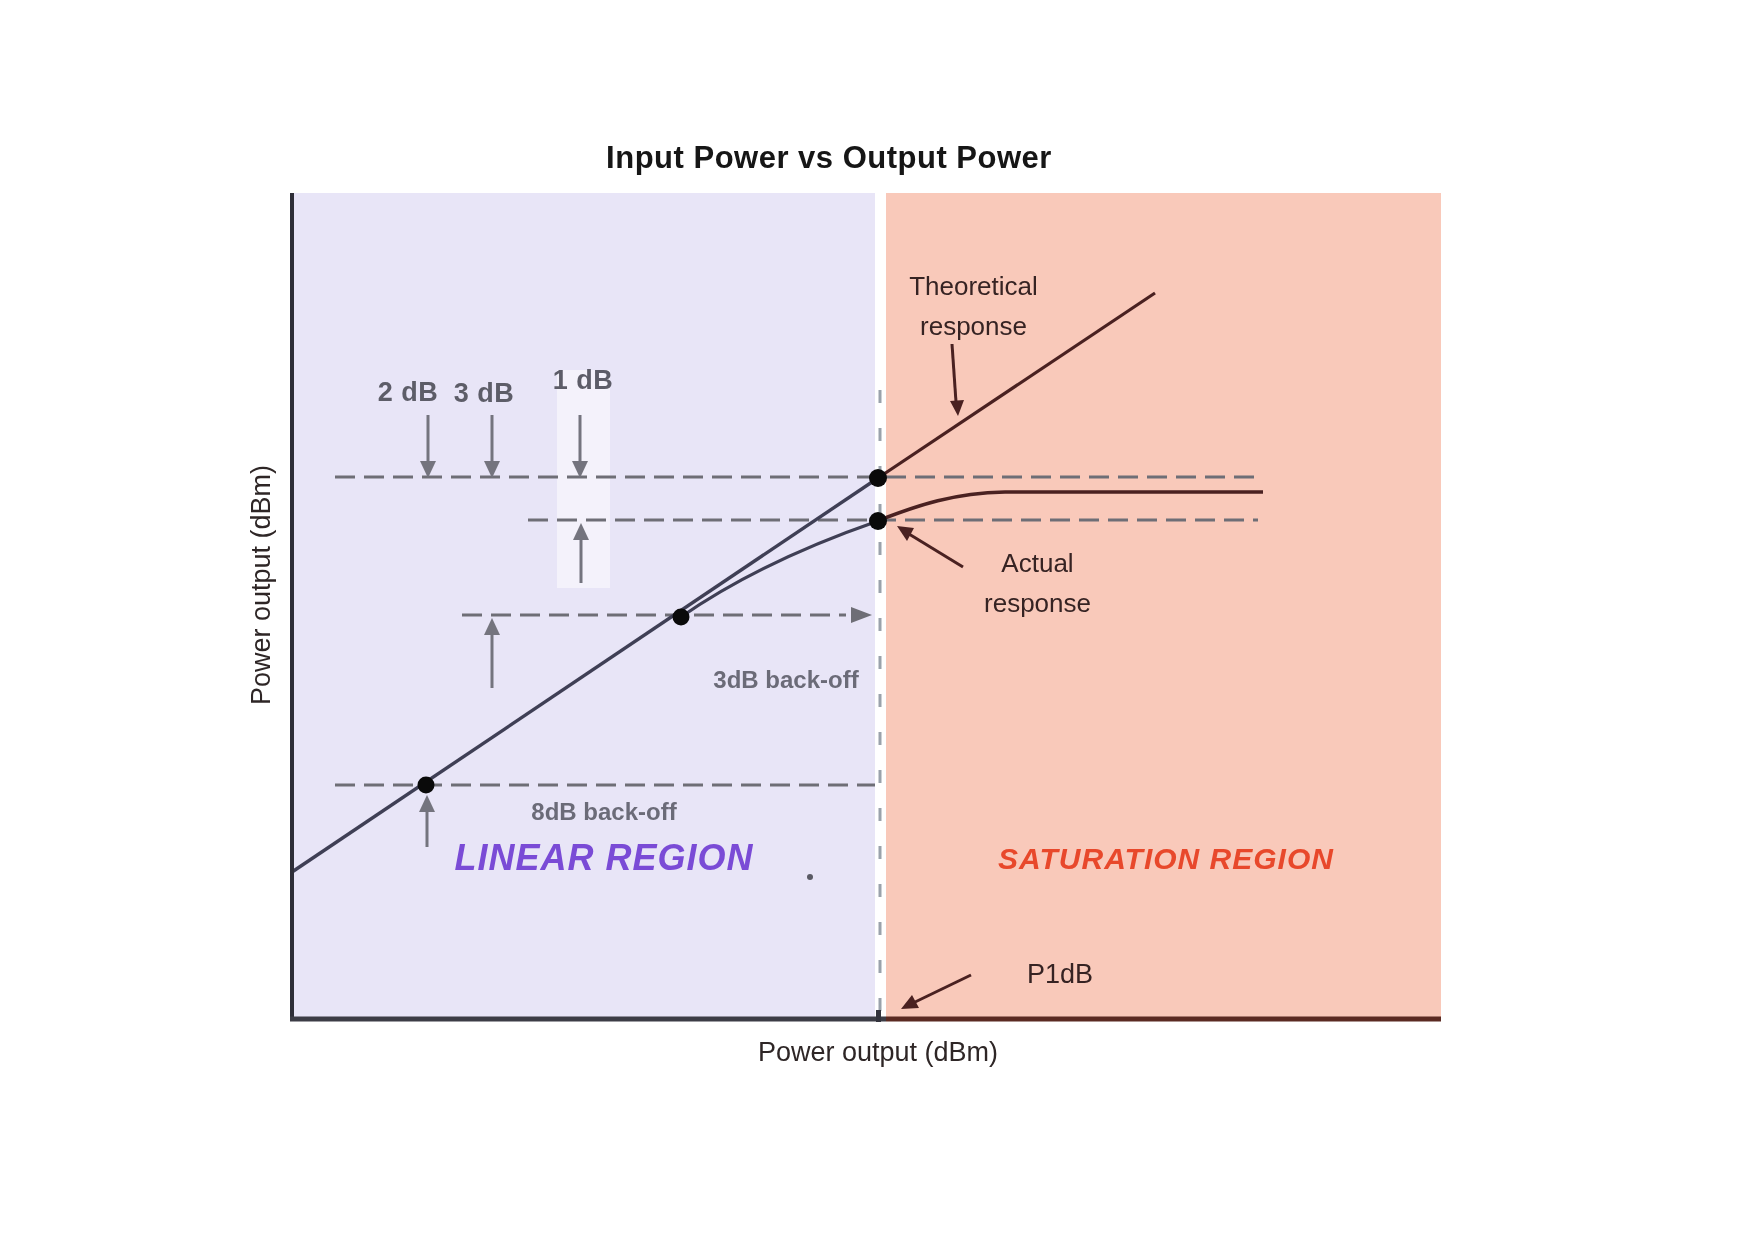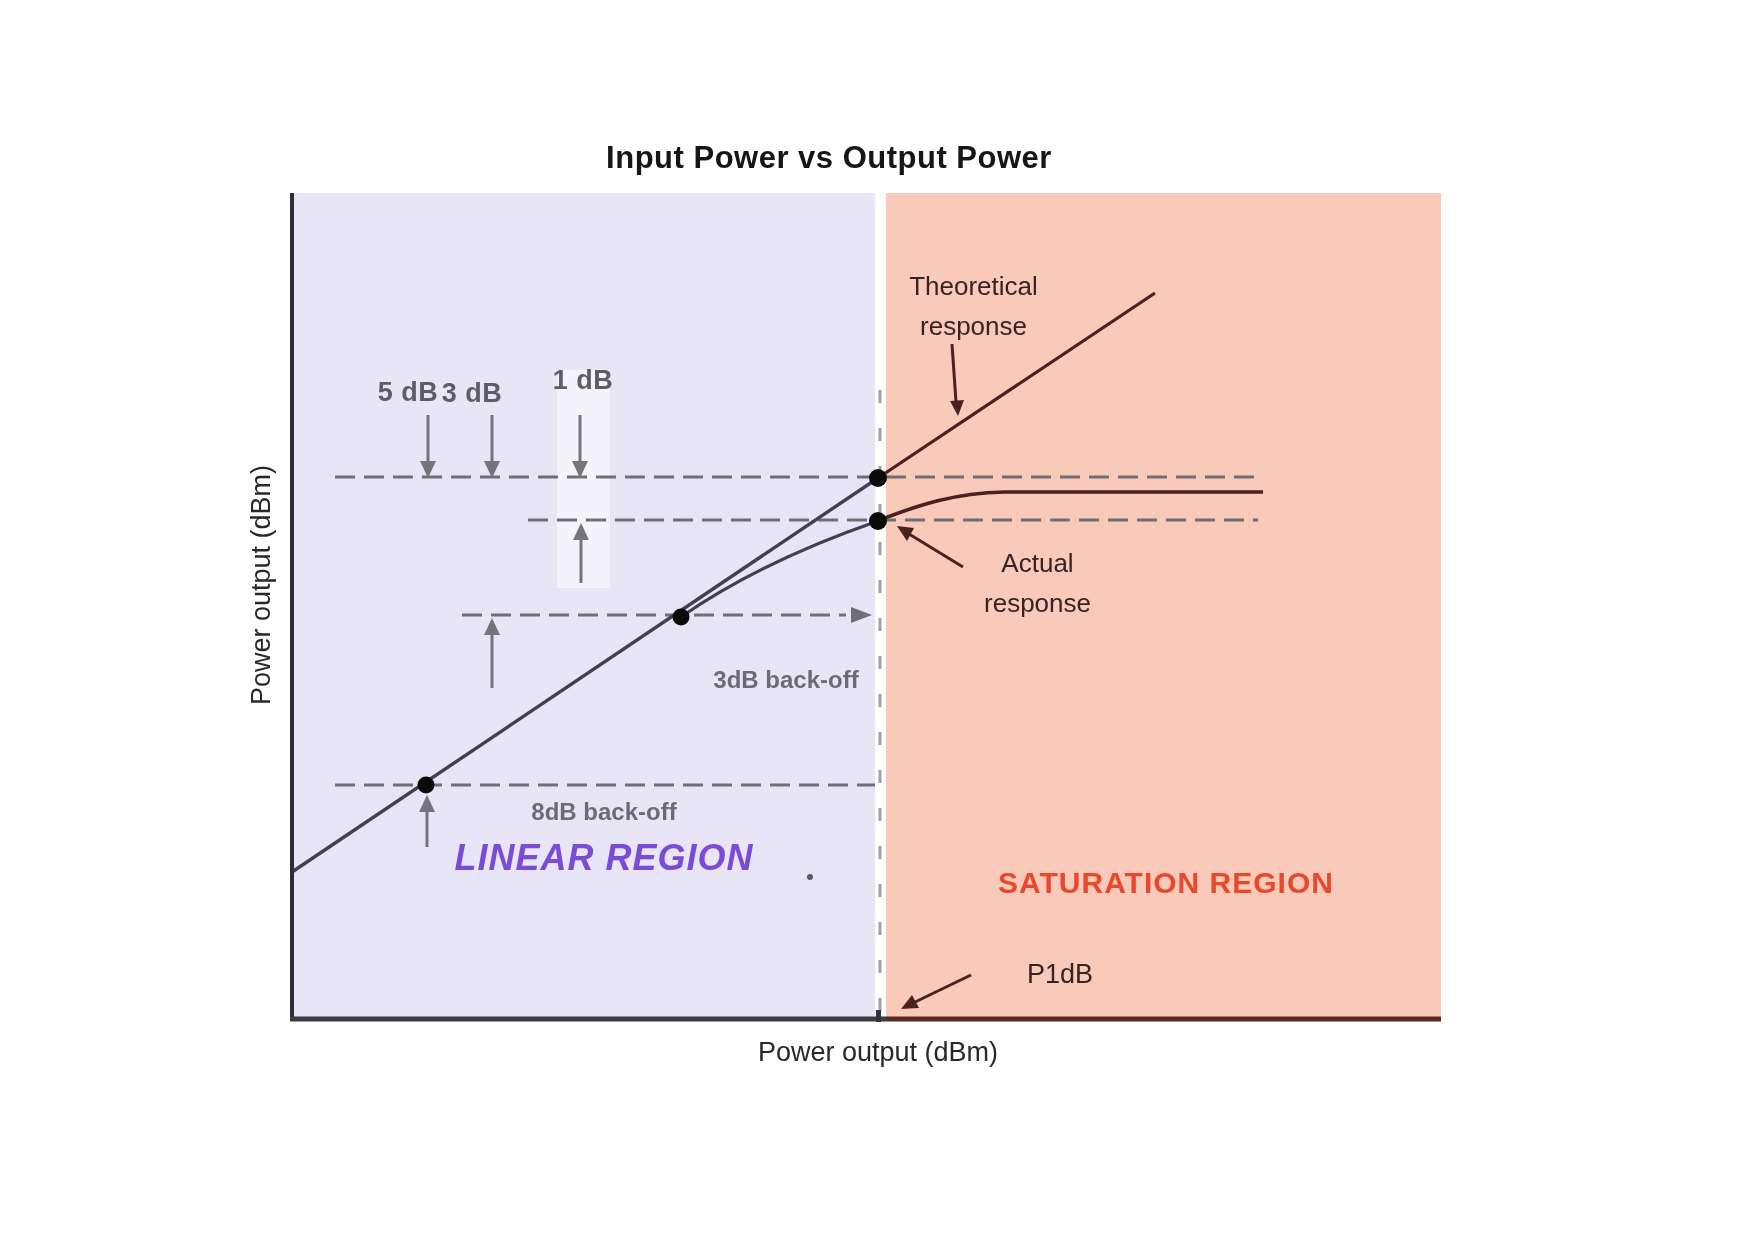--- a/index.html
+++ b/index.html
@@ -13,27 +13,27 @@
   #chart-svg{position:absolute;left:0;top:0;}
   .lbl{
     position:absolute;
     transform:translate(-50%,-50%);
     white-space:nowrap;
     font-family:"Liberation Sans",sans-serif;
   }
   #lbl-title{left:829px;top:158px;font-size:31px;font-weight:700;color:#161616;letter-spacing:.5px;}
   .dim-lbl{font-size:27px;font-weight:700;color:#5d5d68;letter-spacing:.5px;}
   #lbl-8db{left:408px;top:392px;}
-  #lbl-3db{left:472px;top:393px;}
+  #lbl-3db{left:484px;top:393px;}
   #lbl-1db{left:583px;top:380px;}
   .backoff-lbl{font-size:24px;font-weight:700;color:#6b6b78;margin-top:48px;}
   #lbl-backoff3{left:786px;top:632px;}
   #lbl-backoff8{left:604px;top:764px;}
   #lbl-linear{left:604px;top:858px;font-size:36px;font-weight:700;font-style:italic;color:#7a4bd6;letter-spacing:1px;}
-  #lbl-saturation{left:1166px;top:859px;font-size:30px;font-weight:700;color:#e8482b;letter-spacing:1px;margin-top:24px;}
+  #lbl-saturation{left:1166px;top:859px;font-size:30px;font-weight:700;font-style:italic;color:#e8482b;letter-spacing:1px;}
   .annot-lbl{font-size:26px;font-weight:500;color:#362323;line-height:40px;text-align:center;white-space:normal;padding-left:35px;}
   #lbl-theoretical{left:956px;top:306px;width:160px;}
   #lbl-actual{left:1020px;top:583px;width:130px;}
   #lbl-p1db{left:1012px;top:974px;font-size:27px;font-weight:500;color:#362323;margin-left:48px;}
   .axis-lbl{font-size:27px;font-weight:500;color:#2e2626;}
   #lbl-xaxis{left:878px;top:1052px;}
   #lbl-yaxis{left:261px;top:585px;transform:translate(-50%,-50%) rotate(-90deg);}
 </style>
 </head>
 <body>
@@ -107,21 +107,21 @@
     <line x1="292" y1="193" x2="292" y2="1021" stroke="#2e2e38" stroke-width="4"></line>
     <line x1="290" y1="1019" x2="886" y2="1019" stroke="#3c3c46" stroke-width="5"></line>
     <line x1="886" y1="1019" x2="1441" y2="1019" stroke="#5b2a22" stroke-width="5"></line>
     <rect x="876" y="1010" width="5" height="12" fill="#33333d"></rect>
 
     <circle cx="810" cy="877" r="3" fill="#5a5a64"></circle>
   </svg>
 
   <div class="lbl" id="lbl-title">Input Power vs Output Power</div>
 
-  <div class="lbl dim-lbl" id="lbl-8db">5 dB</div>
+  <div class="lbl dim-lbl" id="lbl-8db">2 dB</div>
   <div class="lbl dim-lbl" id="lbl-3db">3 dB</div>
   <div class="lbl dim-lbl" id="lbl-1db">1 dB</div>
 
   <div class="lbl backoff-lbl" id="lbl-backoff3">3dB back-off</div>
   <div class="lbl backoff-lbl" id="lbl-backoff8">8dB back-off</div>
 
   <div class="lbl" id="lbl-linear">LINEAR REGION</div>
   <div class="lbl" id="lbl-saturation">SATURATION REGION</div>
 
   <div class="lbl annot-lbl" id="lbl-theoretical">Theoretical response</div>

